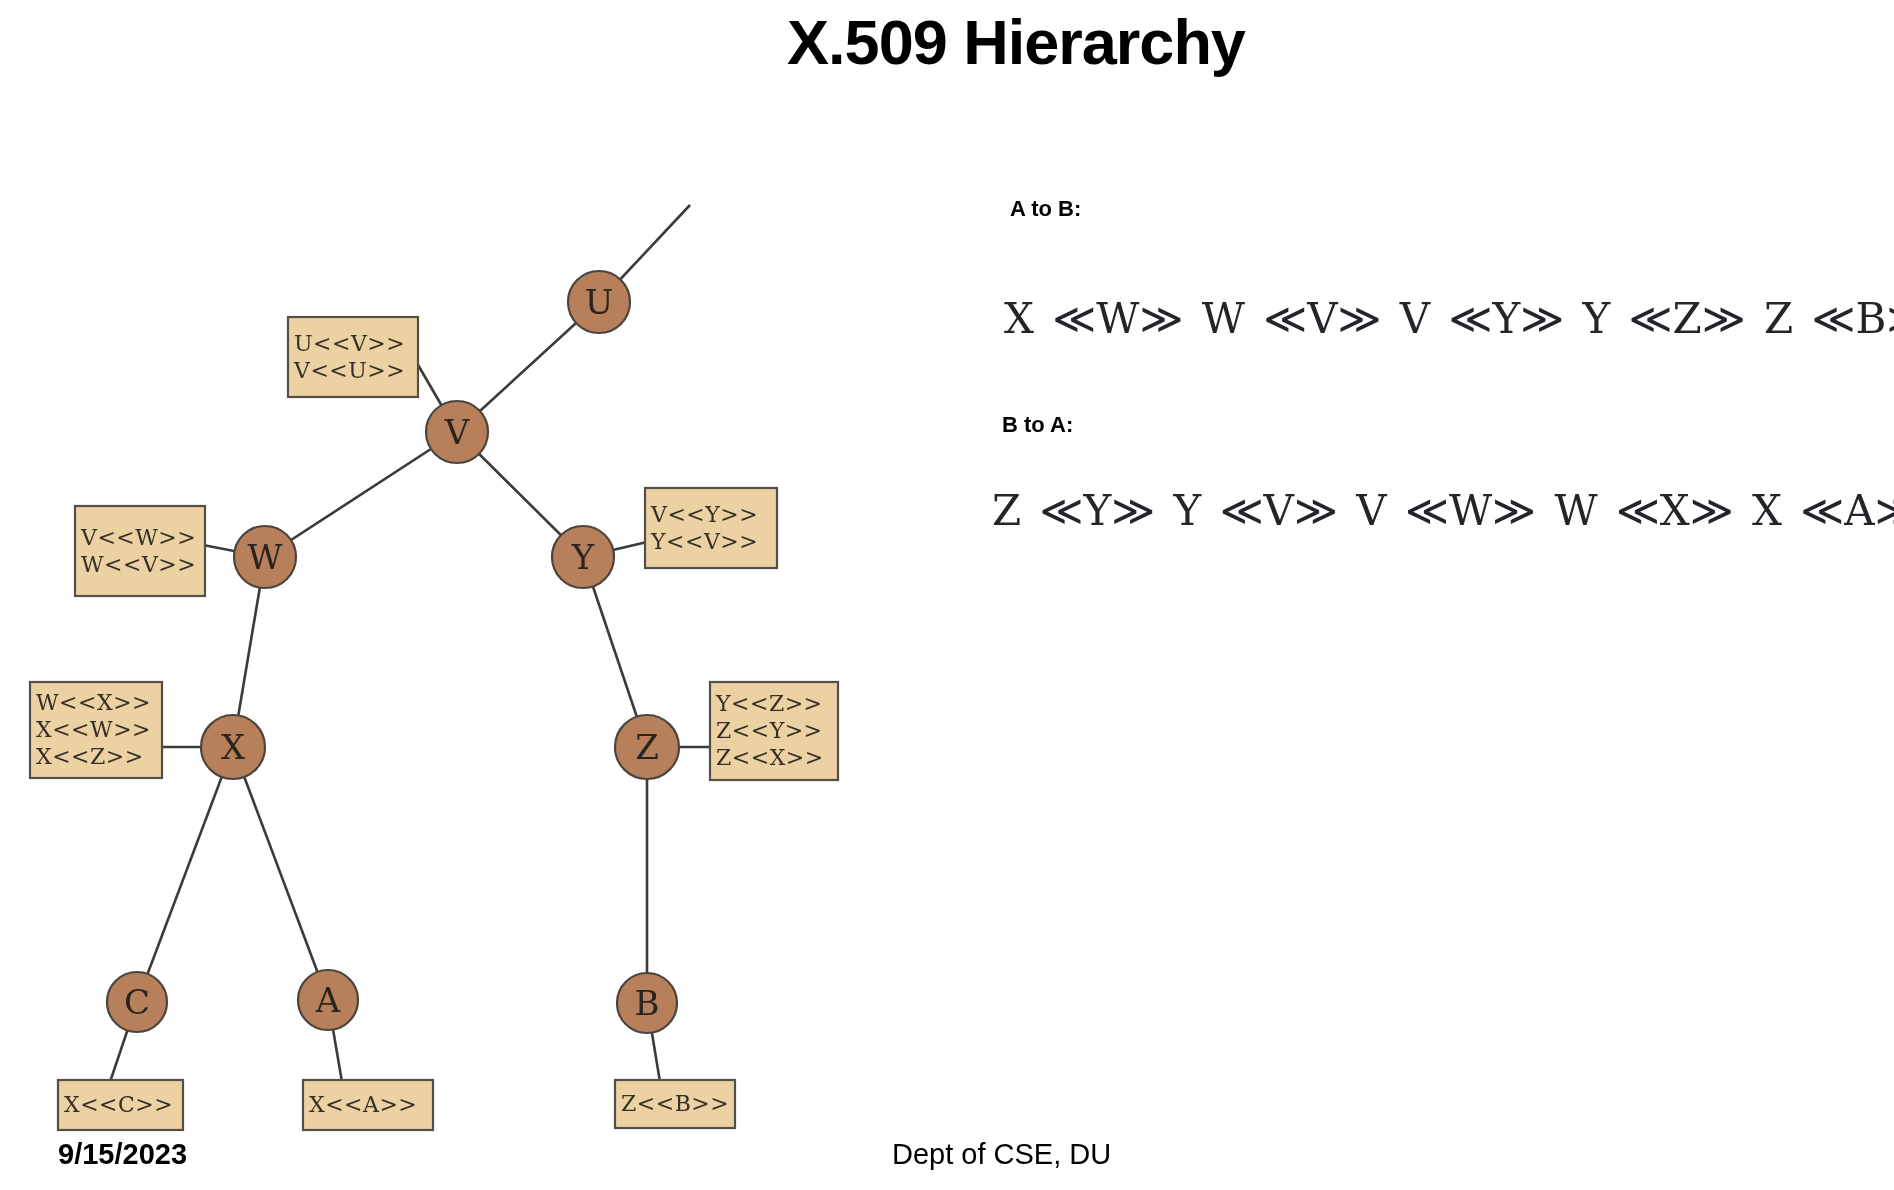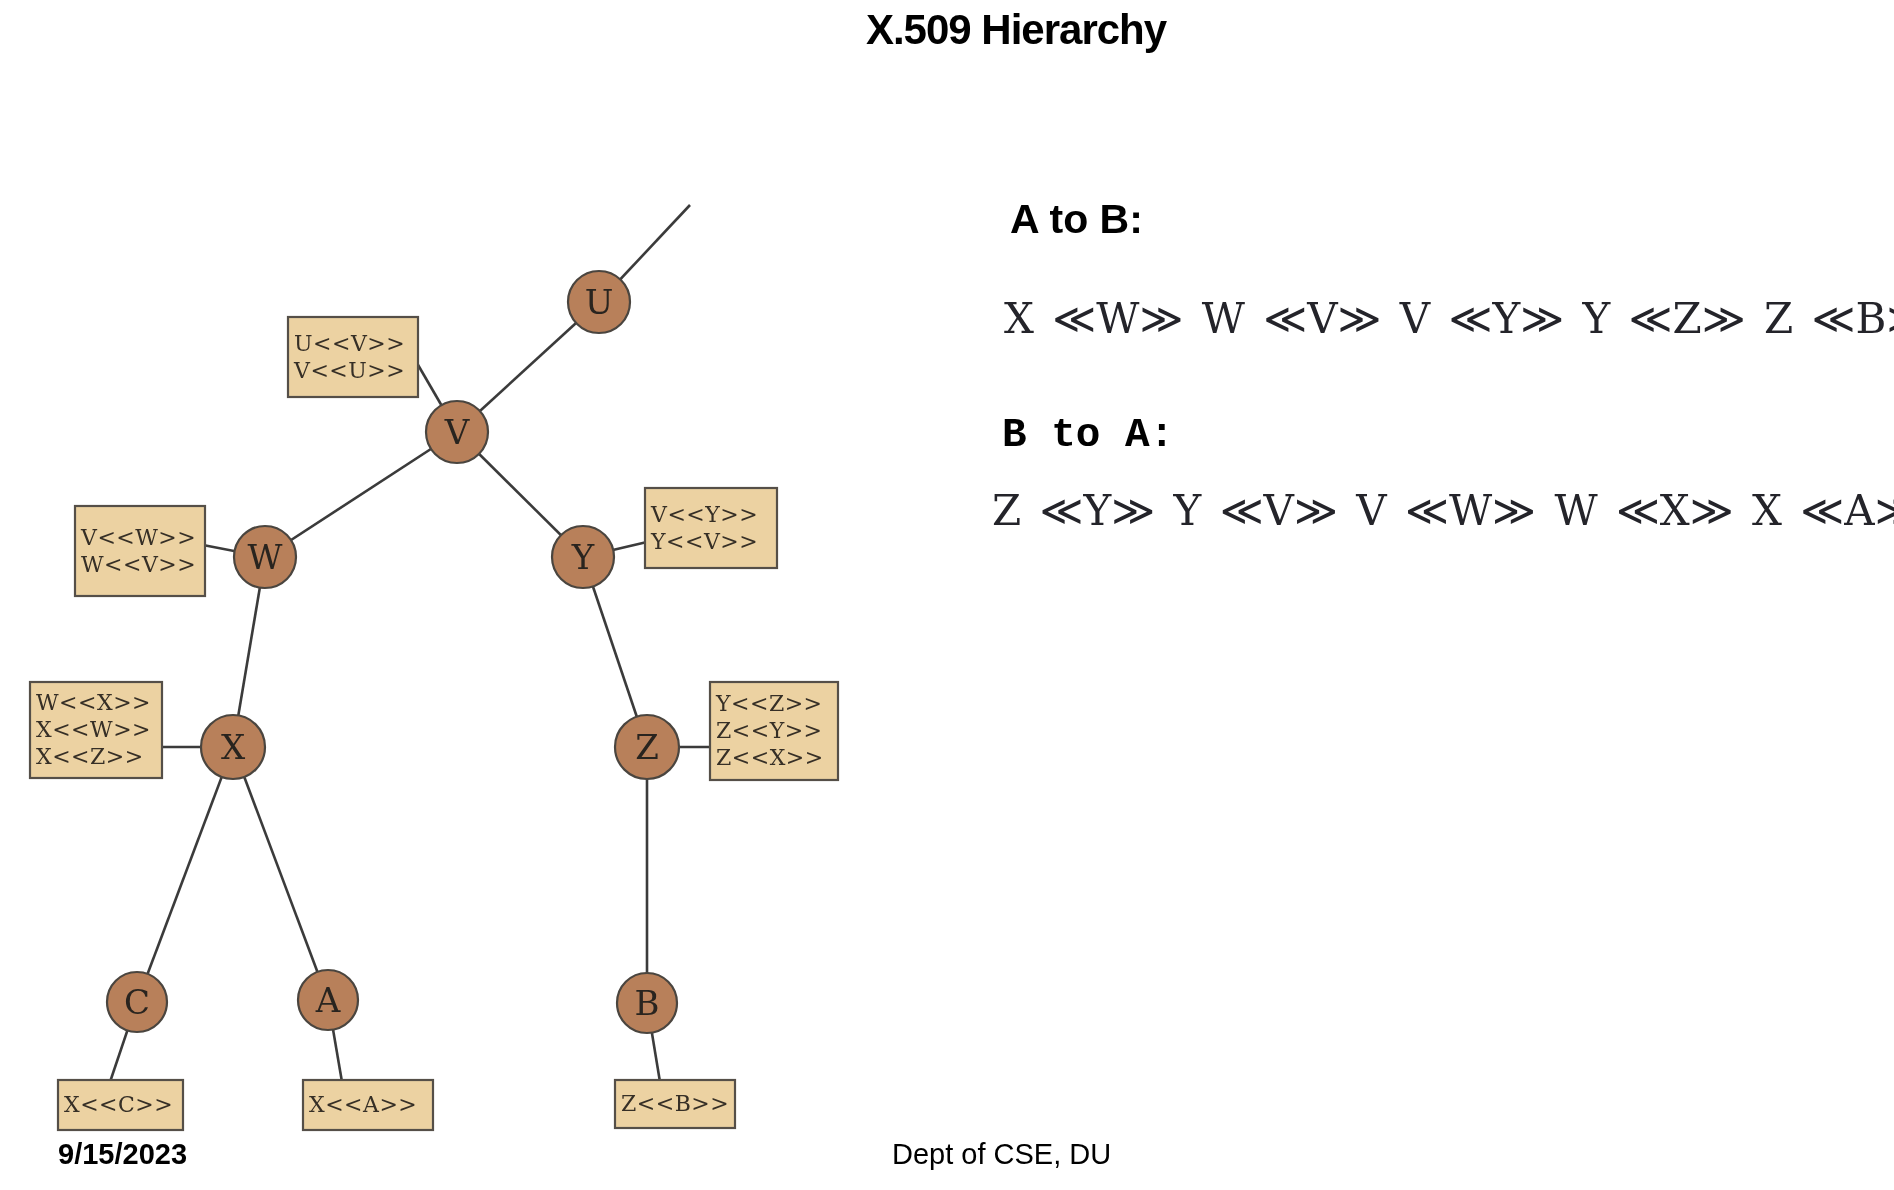--- a/index.html
+++ b/index.html
@@ -7,59 +7,59 @@
     position:relative;
     width:1894px;height:1190px;
     background:#ffffff;
     overflow:hidden;
     font-family:"Liberation Sans", sans-serif;
   }
   .title{
     position:absolute;
     left:1016px;top:6px;
     transform:translateX(-50%);
-    font-size:42px;font-weight:700;
+    font-size:63px;font-weight:700;
     letter-spacing:-1px;
     color:#000000;
     white-space:nowrap;
   }
   #diagram-svg{position:absolute;left:0;top:0;}
   .box-text{
     font-family:"DejaVu Serif","Liberation Serif",serif;
     font-size:22px;
     fill:#362f26;
     letter-spacing:0.5px;
   }
   .node-text{
     font-family:"DejaVu Serif","Liberation Serif",serif;
     font-size:34px;
     fill:#29241f;
   }
   .section-label{
     position:absolute;
-    font-size:41px;font-weight:700;color:#000000;
+    font-size:22px;font-weight:700;color:#000000;
     white-space:nowrap;
   }
   .chain{
     position:absolute;
     font-family:"DejaVu Serif","Liberation Serif",serif;
     font-size:42px;color:#24242a;
     word-spacing:5px;
     white-space:nowrap;
   }
   .footer-text{
     position:absolute;
     font-size:29px;color:#000000;
     white-space:nowrap;
   }
   #footer-date{left:58px;top:1138px;font-weight:bold;}
   #footer-dept{left:892px;top:1138px;}
   #label-a-to-b{left:1010px;top:196px;}
   #chain-a-to-b{left:1004px;top:294px;}
-  #label-b-to-a{left:1002px;top:412px;font-family:Liberation Mono, monospace;}
+  #label-b-to-a{left:1002px;top:412px;}
   #chain-b-to-a{left:992px;top:486px;}
 </style>
 </head>
 <body>
 
 <div class="slide">
 
   <div class="title">X.509 Hierarchy</div>
 
   <svg id="diagram-svg" width="1894" height="1190" viewBox="0 0 1894 1190">

